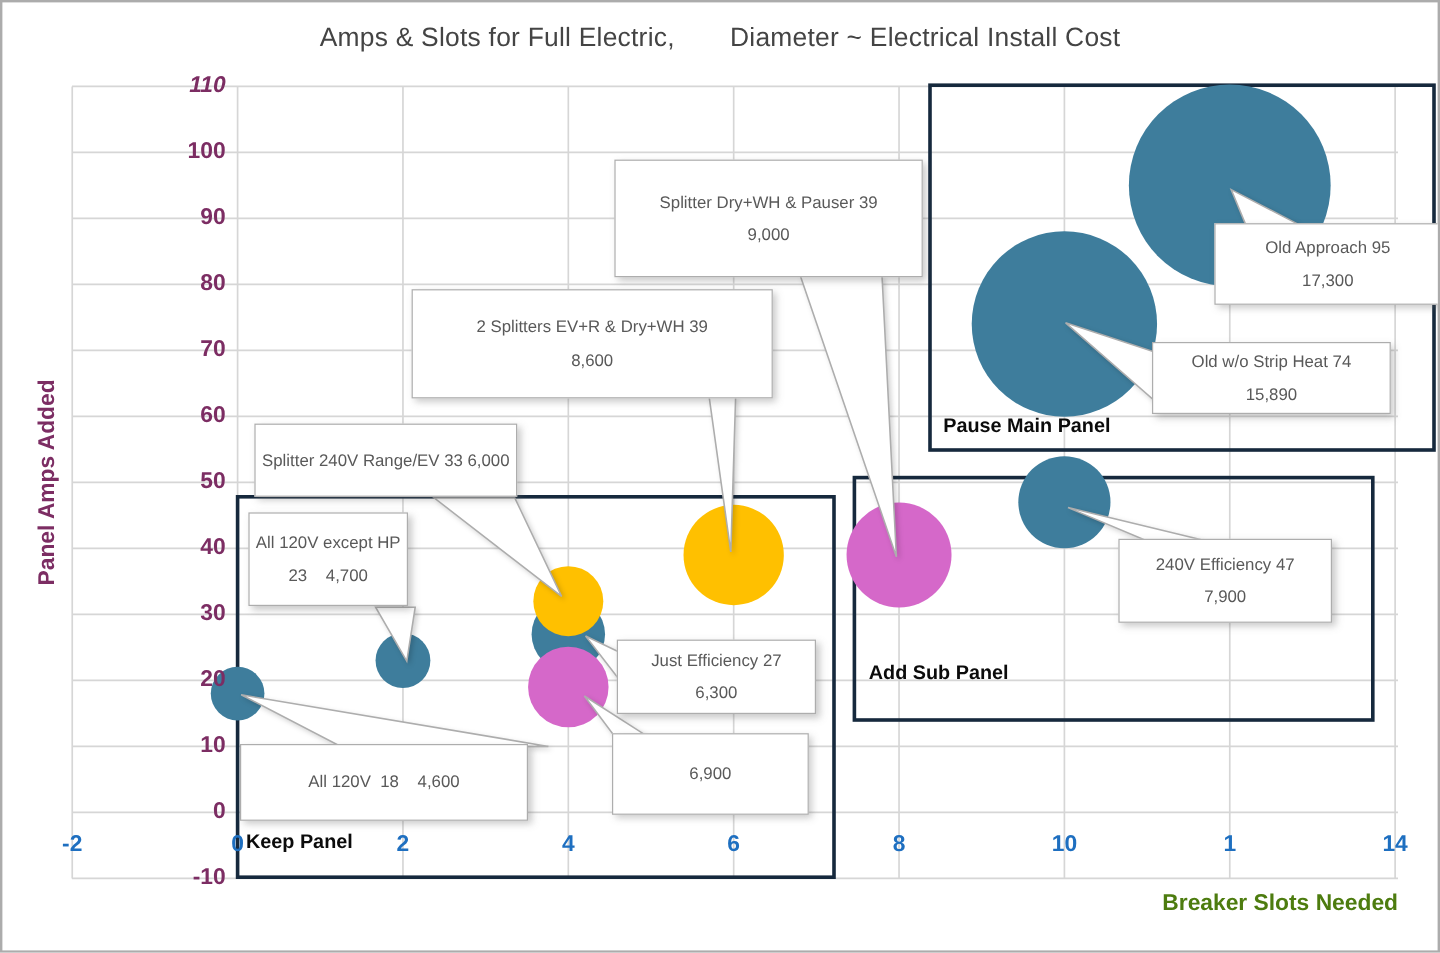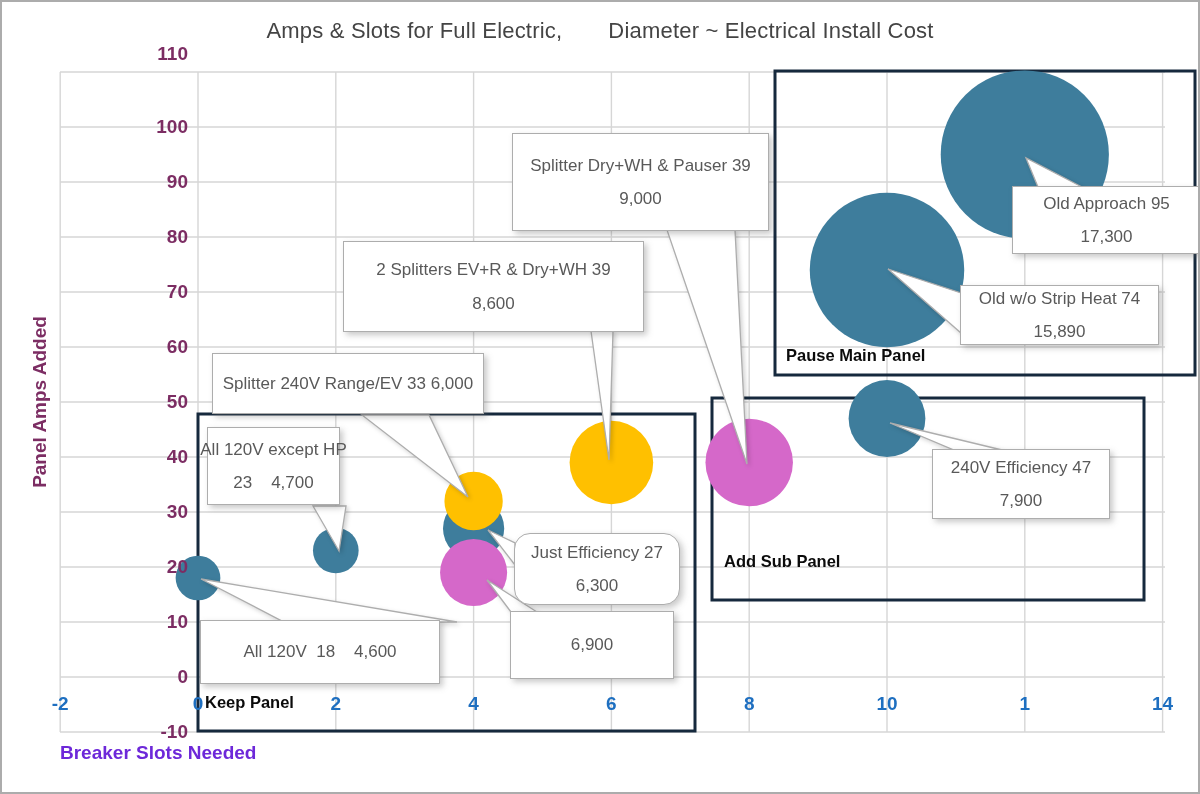--- a/index.html
+++ b/index.html
@@ -13,40 +13,40 @@
     position:absolute;left:0;top:16px;width:100%;text-align:center;
     font-size:22px;color:#444;letter-spacing:.2px;z-index:6;
   }
   .titlebar .t2{margin-left:46px;}
   .axis-title-y{
     position:absolute;left:38px;top:400px;transform:translate(-50%,-50%) rotate(-90deg);
     transform-origin:center;font-size:19px;font-weight:600;color:#7C2D63;
     white-space:nowrap;z-index:6;
   }
   .axis-title-x{
-    position:absolute;left:58px;top:740px;width:1105px;text-align:left;
-    font-size:19px;font-weight:600;color:#6d28d9;z-index:6;
+    position:absolute;left:58px;top:740px;width:1105px;text-align:right;
+    font-size:19px;font-weight:600;color:#4d7c0f;z-index:6;
   }
   .ytick{
     position:absolute;width:70px;text-align:right;font-size:19px;font-weight:600;
     color:#7C2D63;z-index:5;line-height:22px;
   }
   .xtick{
     position:absolute;width:60px;text-align:center;font-size:19px;font-weight:600;
     color:#1E6FC0;z-index:5;line-height:22px;
   }
   .region-label{
     position:absolute;font-size:16.5px;font-weight:600;color:#0b0b0b;
     white-space:nowrap;z-index:7;
   }
   .callout{
     position:absolute;background:#fff;border:1.4px solid #ADADAD;
     box-shadow:3px 3px 6px rgba(100,100,100,.35);
     display:flex;flex-direction:column;align-items:center;justify-content:center;
-    font-size:17px;line-height:1.95;color:#595959;text-align:center;
+    font-size:14px;line-height:1.95;color:#595959;text-align:center;
     white-space:pre;z-index:8;box-sizing:border-box;
   }
   .wedge{filter:drop-shadow(2px 2px 2px rgba(0,0,0,.18));}
 </style>
 </head>
 <body>
 
 <div id="frame">
   <div class="titlebar">
     <span class="t1">Amps &amp; Slots for Full Electric,</span><span class="t2">Diameter ~ Electrical Install Cost</span>
@@ -105,21 +105,21 @@
         <polygon points="886,267 959,291 959,331" fill="#ffffff" stroke="#ADADAD" stroke-width="1.3" class="wedge"></polygon>
         <polygon points="1024,156 1036,185 1080,185" fill="#ffffff" stroke="#ADADAD" stroke-width="1.3" class="wedge"></polygon>
         <polygon points="466,495 360,413 427,413" fill="#ffffff" stroke="#ADADAD" stroke-width="1.3" class="wedge"></polygon>
         <polygon points="607,458 589,329 611,329" fill="#ffffff" stroke="#ADADAD" stroke-width="1.3" class="wedge"></polygon>
         <polygon points="485,578 509,610 535,610" fill="#ffffff" stroke="#ADADAD" stroke-width="1.3" class="wedge"></polygon>
         <polygon points="745,462 665,228 733,228" fill="#ffffff" stroke="#ADADAD" stroke-width="1.3" class="wedge"></polygon>
       </g>
     </svg>
 
   <div id="overlay">
-      <div class="ytick" style="left: 116px; top: 41px;">110</div>
+      <div class="ytick" style="left: 116px; top: 59px; font-style: italic;">110</div>
       <div class="ytick" style="left: 116px; top: 114px;">100</div>
       <div class="ytick" style="left: 116px; top: 169px;">90</div>
       <div class="ytick" style="left: 116px; top: 224px;">80</div>
       <div class="ytick" style="left: 116px; top: 279px;">70</div>
       <div class="ytick" style="left: 116px; top: 334px;">60</div>
       <div class="ytick" style="left: 116px; top: 389px;">50</div>
       <div class="ytick" style="left: 116px; top: 444px;">40</div>
       <div class="ytick" style="left: 116px; top: 499px;">30</div>
       <div class="ytick" style="left: 116px; top: 554px;">20</div>
       <div class="ytick" style="left: 116px; top: 609px;">10</div>
@@ -129,25 +129,25 @@
       <div class="xtick" style="left: 166px; top: 691px;">0</div>
       <div class="xtick" style="left: 303.8px; top: 691px;">2</div>
       <div class="xtick" style="left: 441.6px; top: 691px;">4</div>
       <div class="xtick" style="left: 579.4px; top: 691px;">6</div>
       <div class="xtick" style="left: 717.2px; top: 691px;">8</div>
       <div class="xtick" style="left: 855px; top: 691px;">10</div>
       <div class="xtick" style="left: 992.8px; top: 691px;">1</div>
       <div class="xtick" style="left: 1130.6px; top: 691px;">14</div>
       <div class="callout" style="left: 198px; top: 618px; width: 240px; height: 64px;"><div>All 120V  18    4,600</div></div>
       <div class="callout" style="left: 205px; top: 425px; width: 133px; height: 78px;"><div>All 120V except HP</div><div>23    4,700</div></div>
-      <div class="callout" style="left: 512px; top: 531px; width: 166px; height: 72px; border-radius: 16px;"><div>Just Efficiency 27</div><div>6,300</div></div>
+      <div class="callout" style="left: 512px; top: 531px; width: 166px; height: 62px;"><div>Just Efficiency 27</div><div>6,300</div></div>
       <div class="callout" style="left: 930px; top: 447px; width: 178px; height: 70px;"><div>240V Efficiency 47</div><div>7,900</div></div>
       <div class="callout" style="left: 958px; top: 283px; width: 199px; height: 60px;"><div>Old w/o Strip Heat 74</div><div>15,890</div></div>
       <div class="callout" style="left: 1010px; top: 184px; width: 189px; height: 68px;"><div>Old Approach 95</div><div>17,300</div></div>
-      <div class="callout" style="left: 210px; top: 351px; width: 272px; height: 61px;"><div>Splitter 240V Range/EV 33 6,000</div></div>
+      <div class="callout" style="left: 210px; top: 351px; width: 219px; height: 61px;"><div>Splitter 240V Range/EV 33 6,000</div></div>
       <div class="callout" style="left: 341px; top: 239px; width: 301px; height: 91px;"><div>2 Splitters EV+R &amp; Dry+WH 39</div><div>8,600</div></div>
       <div class="callout" style="left: 508px; top: 609px; width: 164px; height: 68px;"><div>6,900</div></div>
       <div class="callout" style="left: 510px; top: 131px; width: 257px; height: 98px;"><div>Splitter Dry+WH &amp; Pauser 39</div><div>9,000</div></div>
     </div>
 
   <div class="region-label" style="left:203px;top:691px;">Keep Panel</div>
   <div class="region-label" style="left:722px;top:550px;">Add Sub Panel</div>
   <div class="region-label" style="left:784px;top:344px;">Pause Main Panel</div>
 </div>
 

